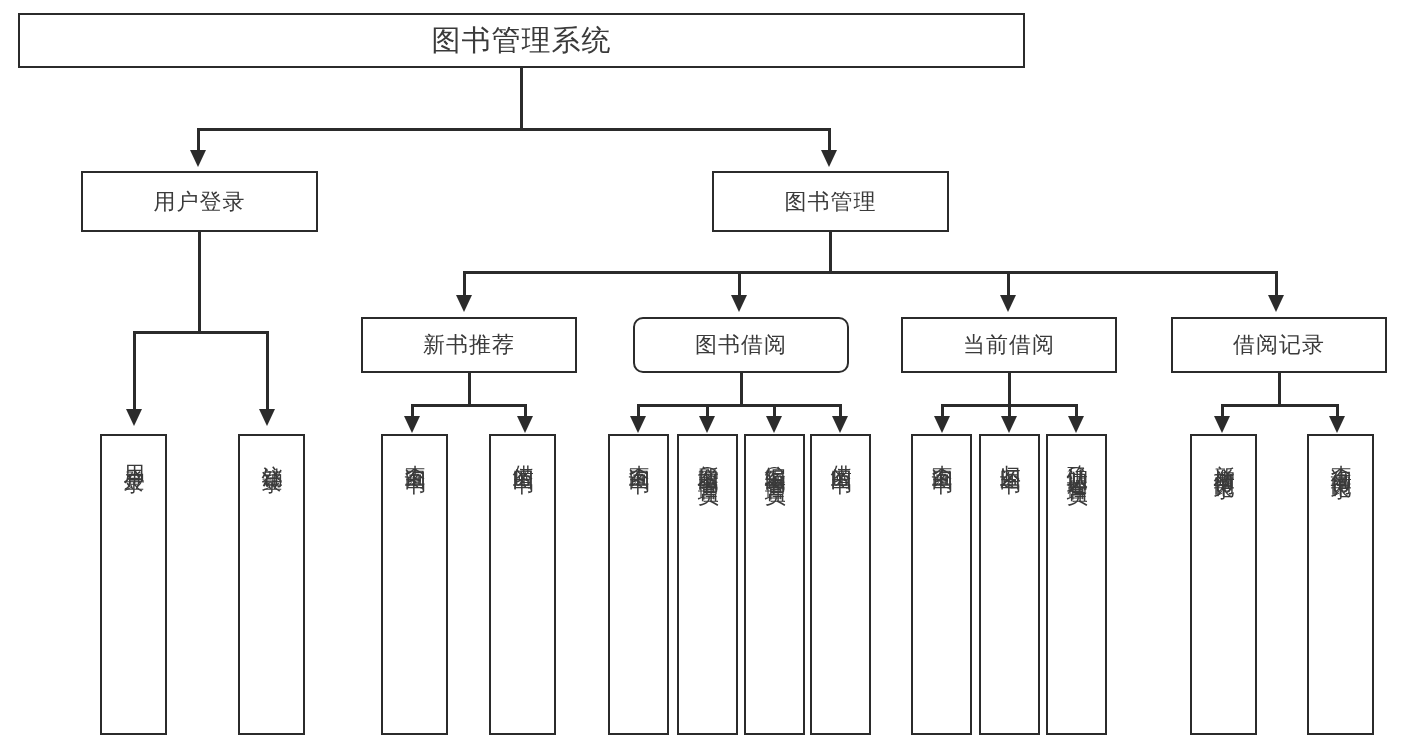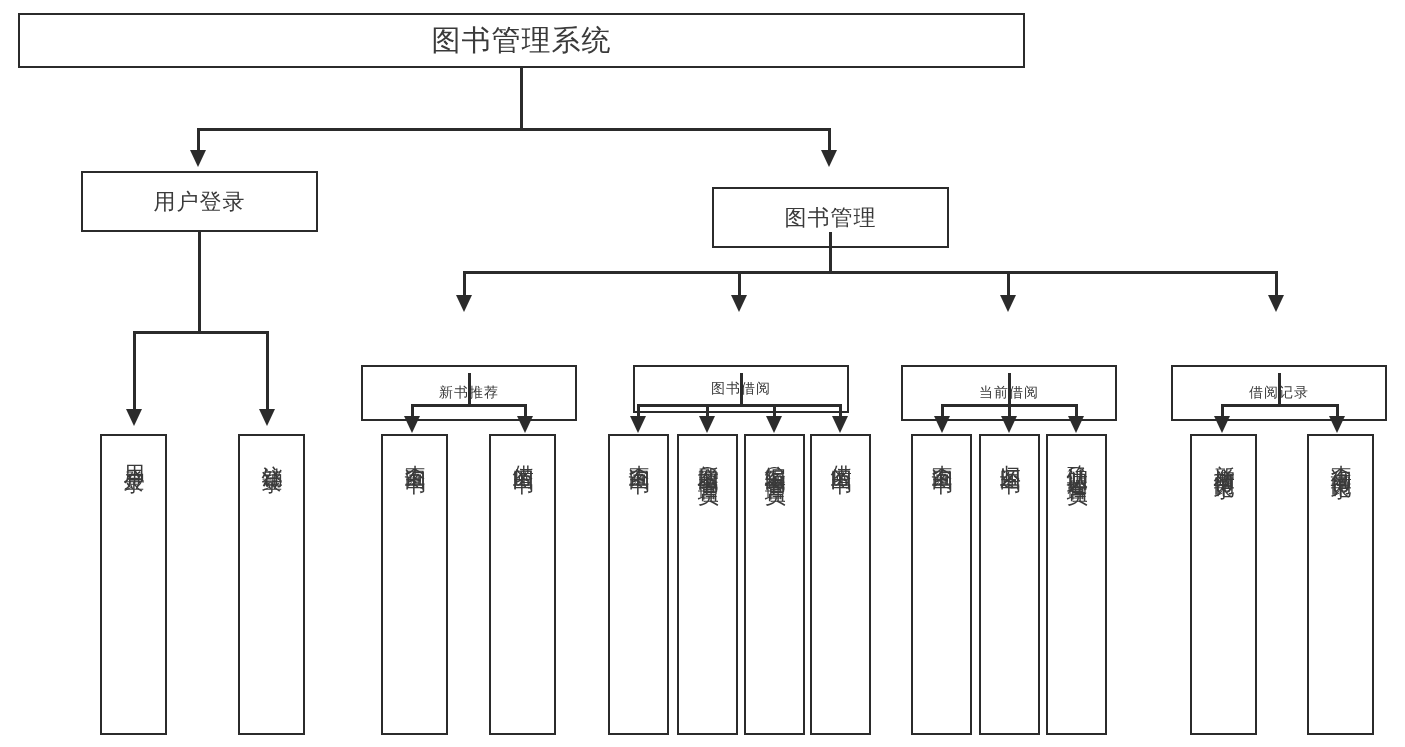--- a/index.html
+++ b/index.html
@@ -27,22 +27,21 @@
     color:#3a3a3a;
     letter-spacing:1px;
   }
   .node.root{
     font-size:29px;
   }
   .node.lvl2{
     font-size:22px;
   }
   .node.lvl3{
-    font-size:14px;
-    margin-top:48px;
+    font-size:22px;
   }
   .node.leaf{
     font-size:21px;
     align-items:flex-start;
     justify-content:center;
     padding-top:12px;
   }
   .node.leaf .vtext{
     writing-mode:vertical-rl;
     text-orientation:upright;
@@ -93,21 +92,21 @@
   <div class="hline" style="left:197px;top:128px;width:634px;height:3px;"></div>
 
   <div class="vline" style="left:197px;top:128px;width:3px;height:25px;"></div>
   <div class="arrow" style="left:190px;top:150px;"></div>
   <div class="vline" style="left:828px;top:128px;width:3px;height:25px;"></div>
   <div class="arrow" style="left:821px;top:150px;"></div>
 
   <div class="node lvl2" style="left:81px;top:171px;width:237px;height:61px;">
     <span>用户登录</span>
   </div>
-  <div class="node lvl2" style="left:712px;top:171px;width:237px;height:61px;margin-top:16px;">
+  <div class="node lvl2" style="left:712px;top:171px;width:237px;height:61px;">
     <span>图书管理</span>
   </div>
 
   <div class="vline" style="left:198px;top:232px;width:3px;height:101px;"></div>
   <div class="hline" style="left:133px;top:331px;width:135px;height:3px;"></div>
   <div class="vline" style="left:133px;top:331px;width:3px;height:80px;"></div>
   <div class="arrow" style="left:126px;top:409px;"></div>
   <div class="vline" style="left:266px;top:331px;width:3px;height:80px;"></div>
   <div class="arrow" style="left:259px;top:409px;"></div>
 
@@ -118,21 +117,21 @@
   <div class="vline" style="left:738px;top:271px;width:3px;height:26px;"></div>
   <div class="arrow" style="left:731px;top:295px;"></div>
   <div class="vline" style="left:1007px;top:271px;width:3px;height:26px;"></div>
   <div class="arrow" style="left:1000px;top:295px;"></div>
   <div class="vline" style="left:1275px;top:271px;width:3px;height:26px;"></div>
   <div class="arrow" style="left:1268px;top:295px;"></div>
 
   <div class="node lvl3" style="left:361px;top:317px;width:216px;height:56px;">
     <span>新书推荐</span>
   </div>
-  <div class="node lvl3" style="left:633px;top:317px;width:216px;height:48px;">
+  <div class="node lvl3" style="left:633px;top:317px;width:216px;height:56px;border-radius:10px;">
     <span>图书借阅</span>
   </div>
   <div class="node lvl3" style="left:901px;top:317px;width:216px;height:56px;">
     <span>当前借阅</span>
   </div>
   <div class="node lvl3" style="left:1171px;top:317px;width:216px;height:56px;">
     <span>借阅记录</span>
   </div>
 
   <div class="vline" style="left:468px;top:373px;width:3px;height:33px;"></div>

